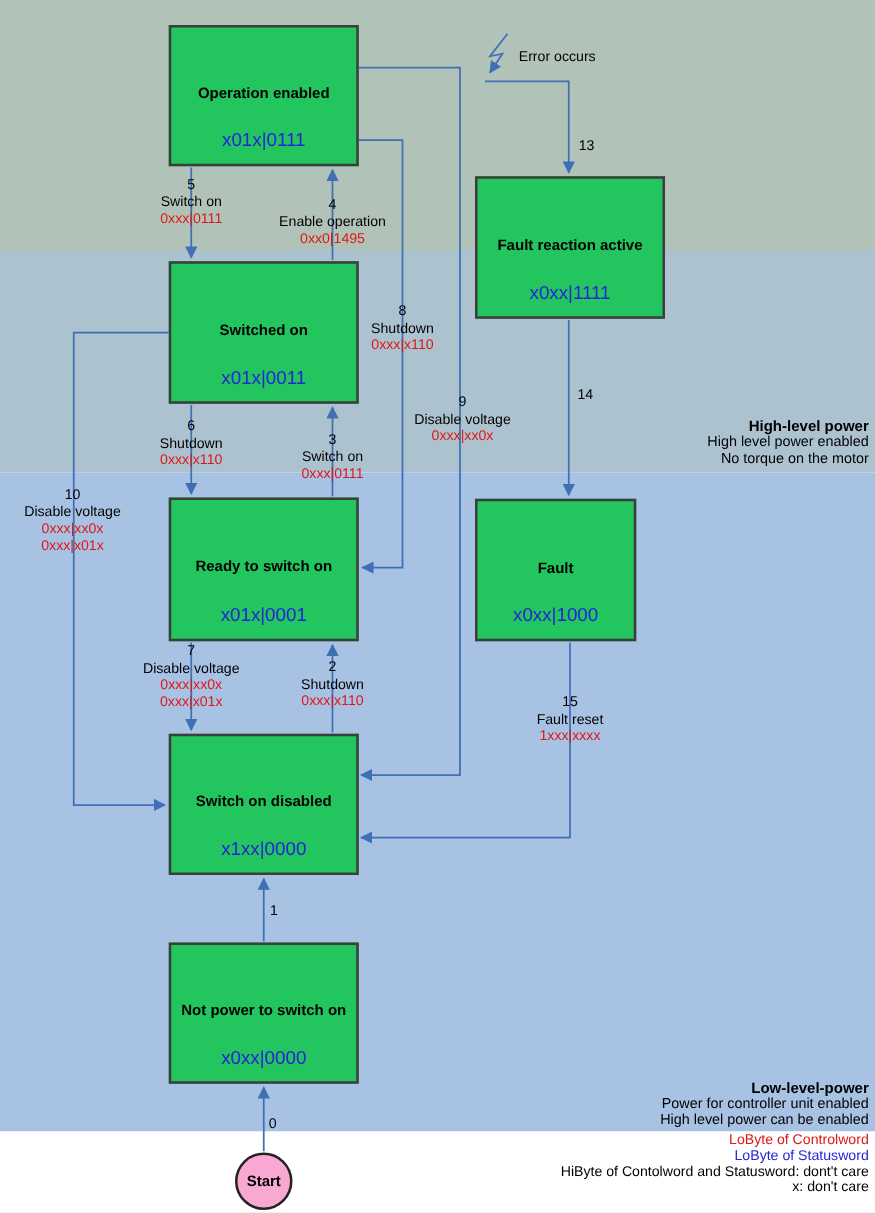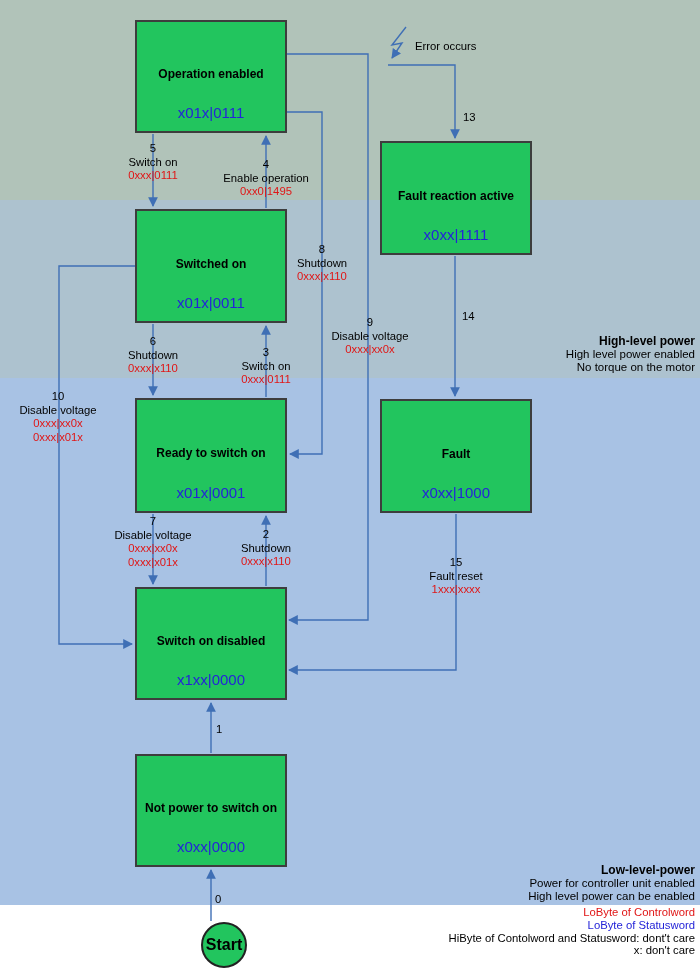--- a/index.html
+++ b/index.html
@@ -38,28 +38,28 @@
   .state-code {
     position: absolute;
     left: 0; right: 0;
     bottom: 10px;
     text-align: center;
     font-size: 15px;
     color: #2424d8;
   }
   .start-circle {
     position: absolute;
-    left: 201px; top: 922px;
+    left: 188px; top: 922px;
     width: 46px; height: 46px;
     border-radius: 50%;
-    background: #22c55e;
+    background: #f9a8d4;
     border: 2px solid #222;
     box-sizing: border-box;
     display: flex; align-items: center; justify-content: center;
-    font-weight: bold; font-size: 16px; color: #000;
+    font-weight: bold; font-size: 12px; color: #000;
   }
 
   .tlabel {
     position: absolute;
     transform: translateX(-50%);
     text-align: center;
     font-size: 11.3px;
     line-height: 13.6px;
     color: #000;
     white-space: nowrap;
@@ -146,21 +146,21 @@
   <div class="state" style="left:135px; top:209px; width:152px; height:114px;">
     <div class="state-title">Switched on</div>
     <div class="state-code">x01x|0011</div>
   </div>
 
   <div class="state" style="left:135px; top:398px; width:152px; height:115px;">
     <div class="state-title">Ready to switch on</div>
     <div class="state-code">x01x|0001</div>
   </div>
 
-  <div class="state" style="left:380px; top:399px; width:152px; height:114px;">
+  <div class="state" style="left:380px; top:399px; width:129px; height:114px;">
     <div class="state-title">Fault</div>
     <div class="state-code">x0xx|1000</div>
   </div>
 
   <div class="state" style="left:135px; top:587px; width:152px; height:113px;">
     <div class="state-title">Switch on disabled</div>
     <div class="state-code">x1xx|0000</div>
   </div>
 
   <div class="state" style="left:135px; top:754px; width:152px; height:113px;">

